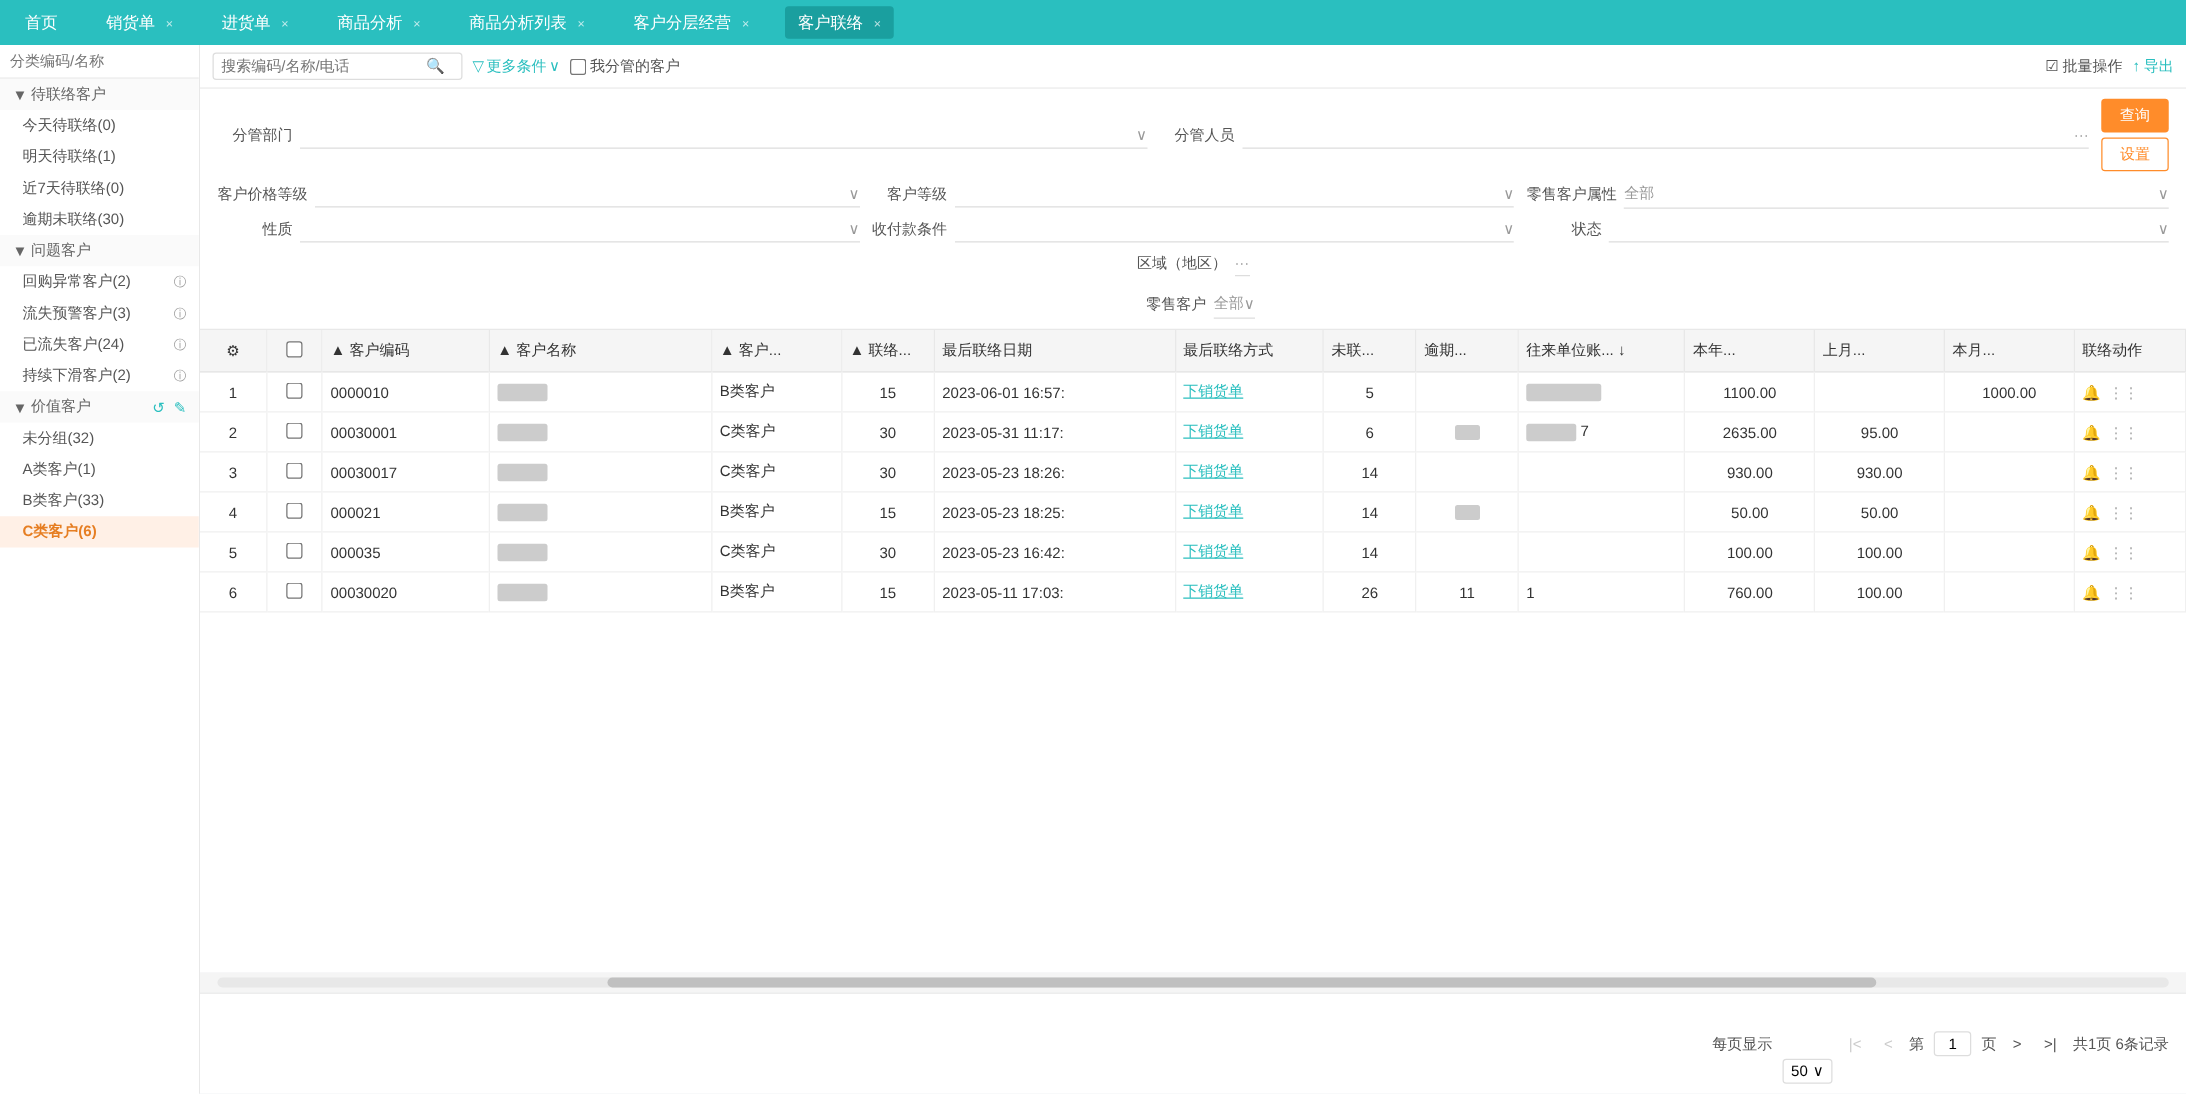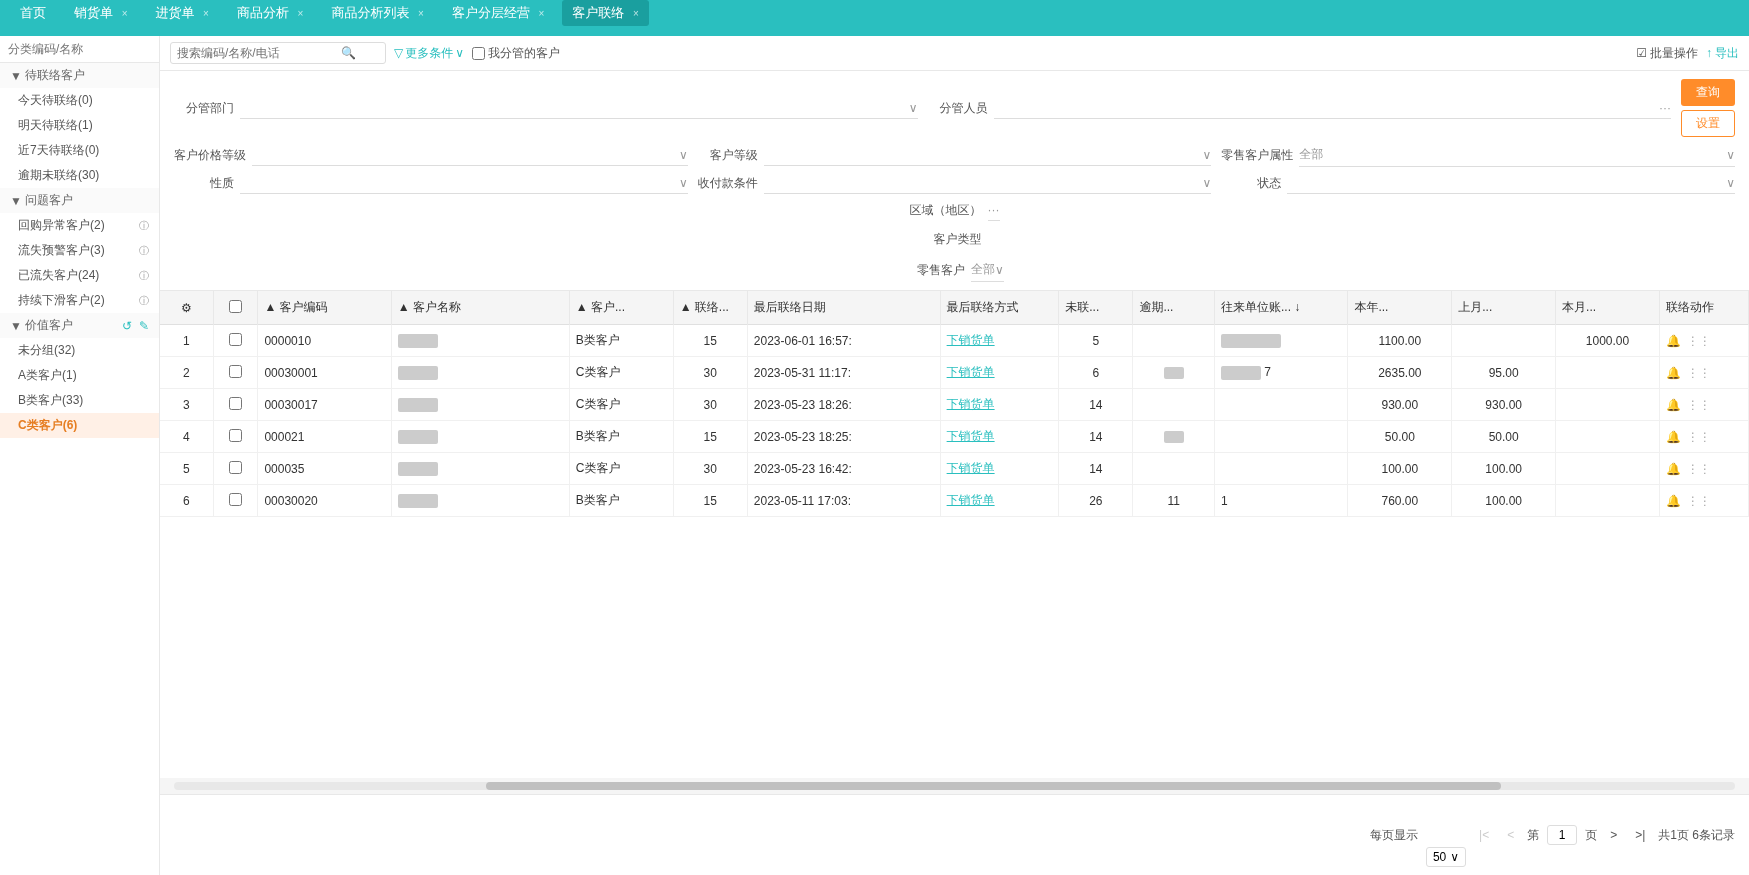--- a/index.html
+++ b/index.html
@@ -1,25 +1,25 @@
 <!DOCTYPE html>
 <html><head>
   <meta charset="utf-8">
   <style>
     * { box-sizing: border-box; margin: 0; padding: 0; font-family: 'Microsoft YaHei', Arial, sans-serif; font-size: 12px; }
     body { background: #f0f2f5; overflow: hidden; width: 1749px; height: 875px; }
 
     
     .top-nav {
       display: flex;
-      align-items: flex-start;
+      align-items: center;
       background: #2abfbf;
       height: 36px;
       padding: 0 10px;
-      gap: 8px;
+      gap: 19px;
     }
     .nav-item {
       color: #fff;
       padding: 4px 10px;
       border-radius: 3px;
       cursor: pointer;
       white-space: nowrap;
       font-size: 13px;
     }
     .nav-item.active { background: #1a9f9f; }
@@ -110,21 +110,21 @@
       background: #fff;
       border-bottom: 1px solid #e8e8e8;
       gap: 8px;
     }
     .toolbar-search {
       display: flex;
       align-items: center;
       border: 1px solid #ddd;
       border-radius: 3px;
       padding: 3px 6px;
-      width: 216px;
+      width: 200px;
       gap: 4px;
     }
     .toolbar-search input {
       border: none;
       outline: none;
       width: 160px;
       font-size: 12px;
       color: #999;
     }
     .more-conditions {
@@ -515,27 +515,20 @@
           </div>
         </div>
       </div>
 
       <div class="filter-row">
         <div class="filter-item">
           <span class="filter-label">区域（地区）</span>
           <div class="filter-select">
             <span></span>
             <span class="filter-dots">···</span>
-          </div>
-        </div>
-        <div class="filter-item">
-          <span class="filter-label">客户类型</span>
-          <div class="filter-select">
-            <span></span>
-            <span class="arrow"></span>
           </div>
         </div>
         <div class="filter-item">
           <span class="filter-label">零售客户</span>
           <div class="filter-select">
             <span>全部</span>
             <span class="arrow">∨</span>
           </div>
         </div>
       </div>

